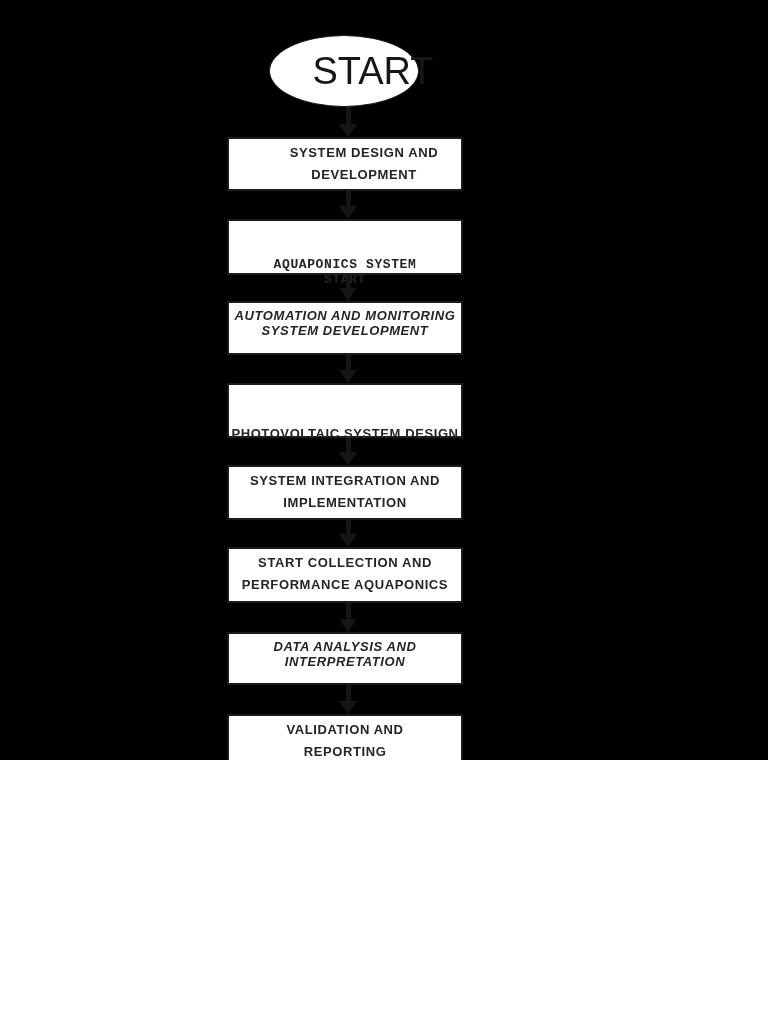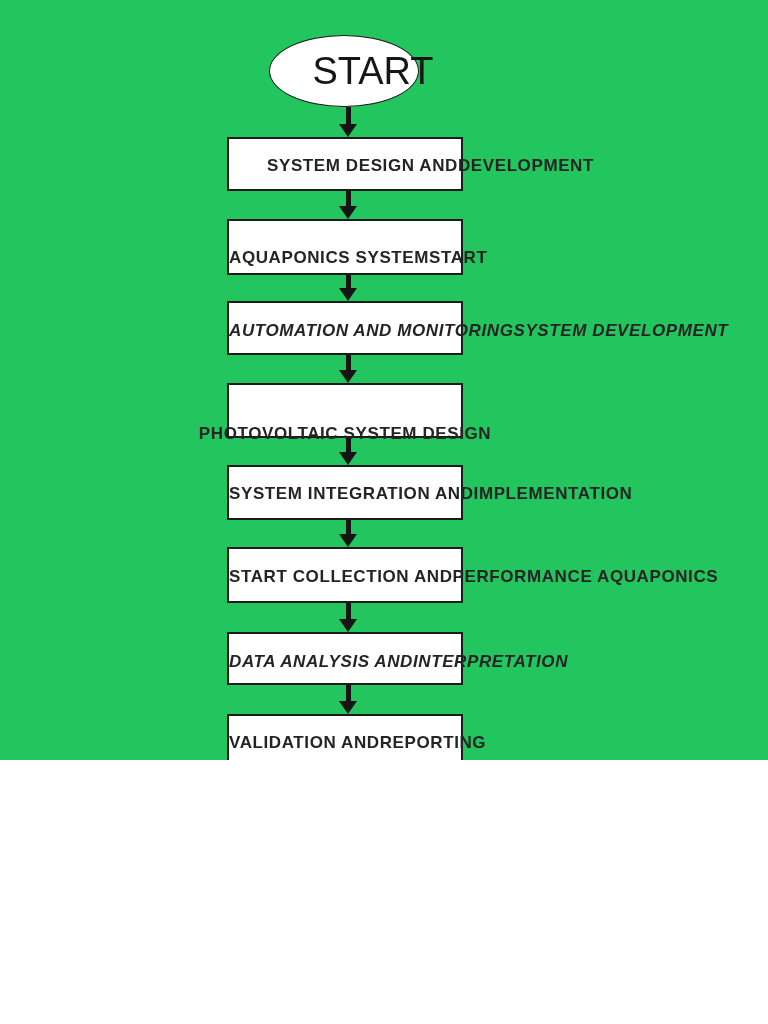--- a/index.html
+++ b/index.html
@@ -1,20 +1,20 @@
 <!DOCTYPE html>
 <html><head>
 <meta charset="utf-8">
 <style>
   html, body { margin: 0; padding: 0; background: #ffffff; }
   .page {
     position: relative;
     width: 768px;
     height: 760px;
-    background: #22c55e;
+    background: #000000;
     margin: 0 auto;
     overflow: hidden;
     font-family: "Liberation Sans", sans-serif;
   }
   
   .ellipse {
     position: absolute;
     border: 1.5px solid #1b1b1b;
     border-radius: 50%;
     background: #ffffff;
@@ -31,33 +31,33 @@
   .ellipse-end .term-lbl { margin-left: 76px; white-space: nowrap; }
   
   .box {
     position: absolute;
     left: 227px;
     width: 236px;
     border: 2px solid #1b1b1b;
     background: #ffffff;
     box-sizing: border-box;
     display: flex;
-    flex-direction: row;
+    flex-direction: column;
     align-items: center;
     text-align: center;
-    font-size: 17px;
+    font-size: 13px;
     font-weight: 600;
     letter-spacing: 0.6px;
     color: #242424;
   }
   .box .ln { display: block; white-space: nowrap; }
   .box .ln:empty { display: none; }
   .sp-wide { padding-top: 3px; }
   .sp-wide .ln { line-height: 22px; }
-  .sp-tight { padding-top: 20px; }
+  .sp-tight { padding-top: 36px; font-family: Liberation Mono, monospace; }
   .sp-tight .ln { line-height: 15px; }
   .sp-tight-top { padding-top: 5px; }
   .sp-tight-top .ln { line-height: 15px; font-style: italic; }
   .sp-single { justify-content: center; padding-top: 0; }
   .sp-single .ln { line-height: 15px; margin-top: 45px; }
   .shift-r { padding-left: 38px; }
   
   .arrow { position: absolute; left: 339px; width: 18px; }
   .arrow .shaft {
     position: absolute;

